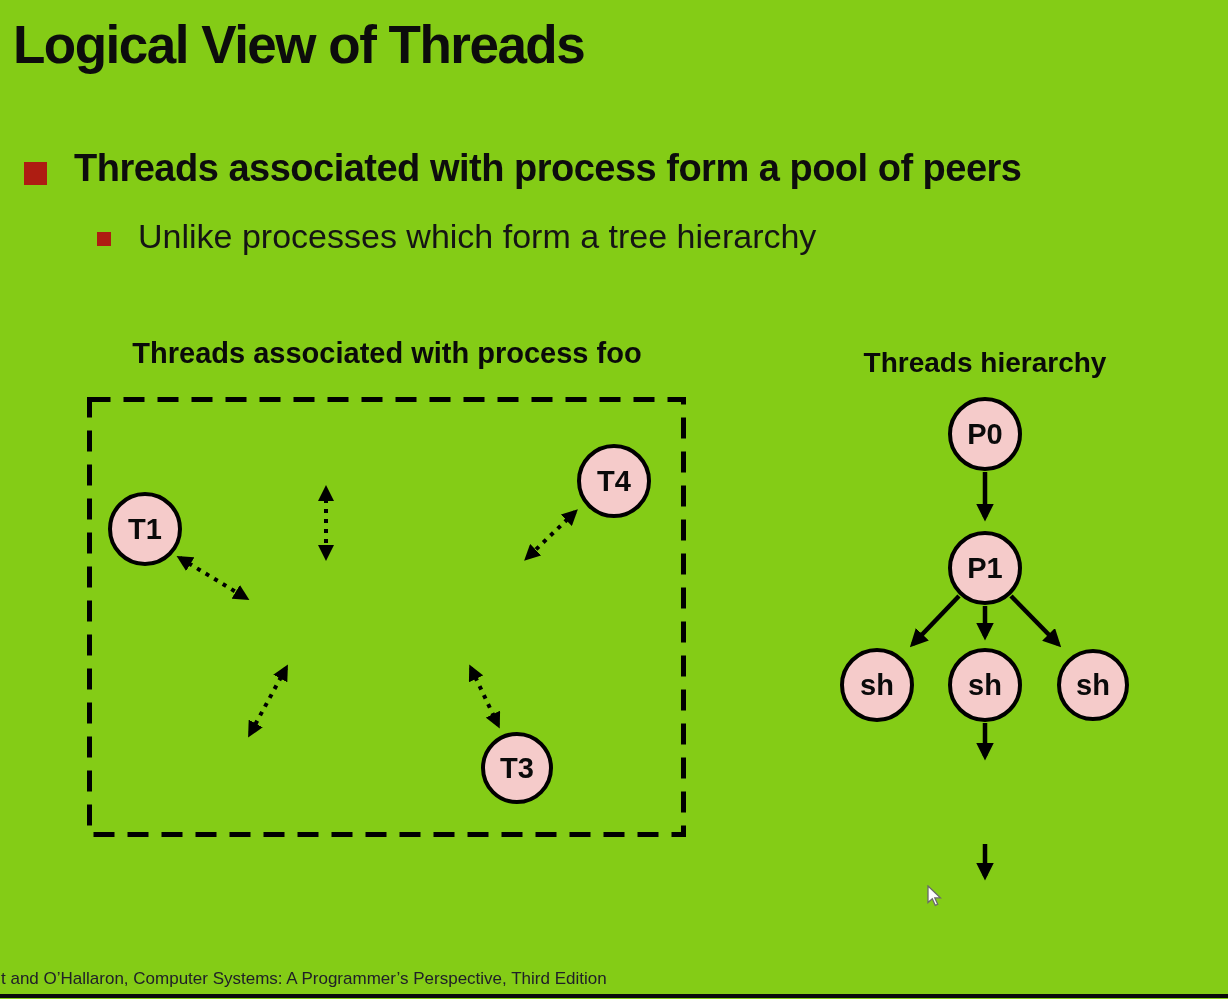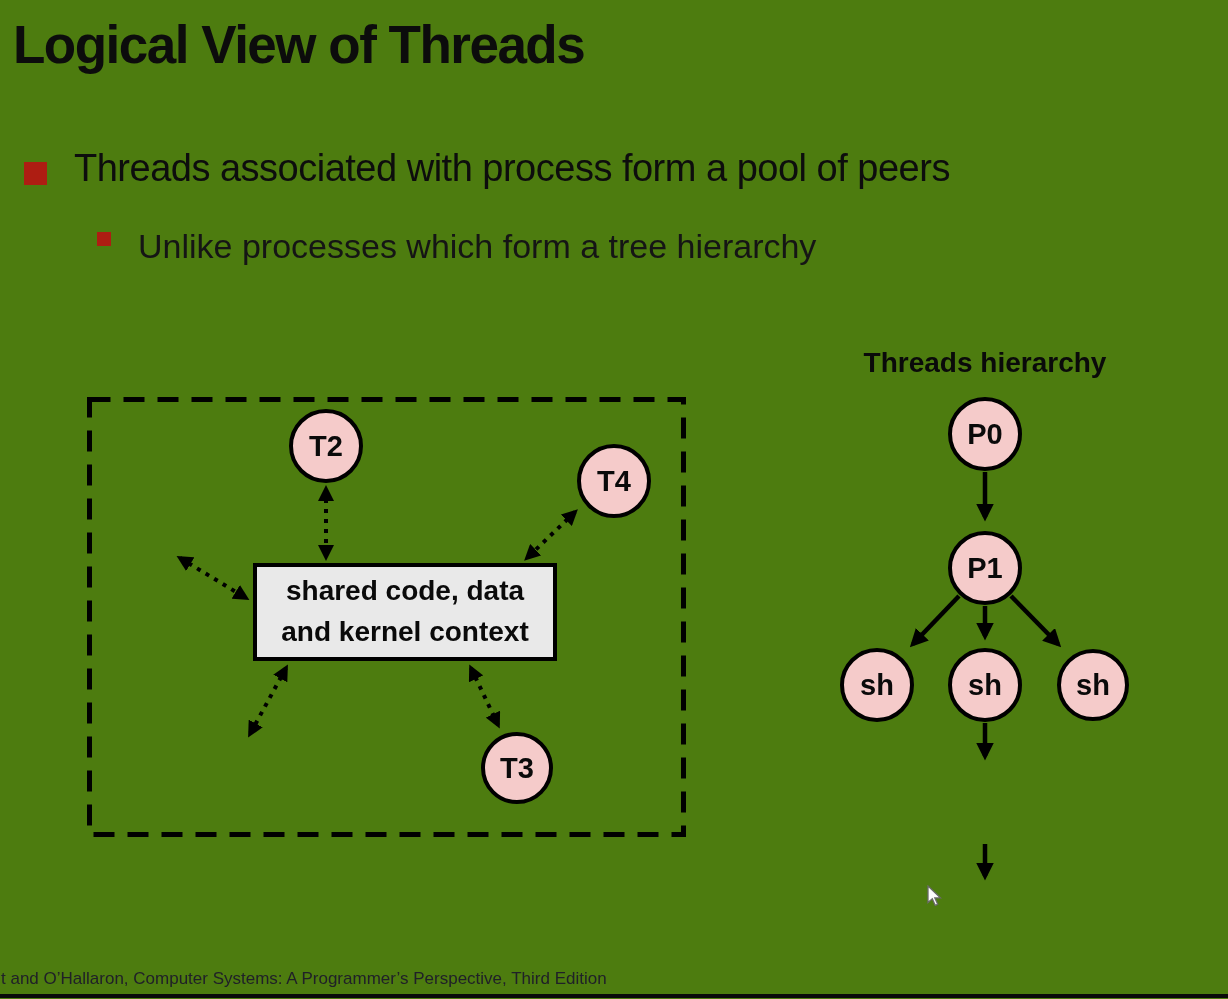--- a/index.html
+++ b/index.html
@@ -1,35 +1,35 @@
 <!DOCTYPE html>
 <html style="--bullet-red: #ae1d12; --node-fill: #f5cbca; --node-border: #000000; --box-fill: #e9e9e9; --line-black: #000000;"><head>
 <meta charset="utf-8">
 <style>
   html,body{margin:0;padding:0;background:#ffffff;}
   .slide{
-    position:relative;width:1228px;height:999px;background:#4d7c0f;overflow:hidden;
+    position:relative;width:1228px;height:999px;background:#84cc16;overflow:hidden;
     font-family:"Liberation Sans",sans-serif;color:#0d0d0d;
   }
   .abs{position:absolute;}
   .slide-title{
     left:13px;top:14px;font-size:53px;font-weight:bold;letter-spacing:-1.5px;
     color:#0c0c0c;white-space:nowrap;
   }
   .bullet-square{
     left:24px;top:162px;width:23px;height:23px;background:var(--bullet-red,#ae1d12);
   }
   .bullet-text{
-    left:74px;top:147px;font-size:38px;font-weight:normal;letter-spacing:-0.5px;white-space:nowrap;
+    left:74px;top:147px;font-size:38px;font-weight:bold;letter-spacing:-0.5px;white-space:nowrap;
   }
   .subbullet-square{
     left:97px;top:232px;width:14px;height:14px;background:var(--bullet-red,#ae1d12);
   }
   .subbullet-text{
-    left:138px;top:217px;font-size:34px;font-weight:400;color:#151515;white-space:nowrap;margin-top:10px;
+    left:138px;top:217px;font-size:34px;font-weight:400;color:#151515;white-space:nowrap;
   }
   .diagram-title{
     font-weight:bold;text-align:center;white-space:nowrap;color:#0a0a0a;
   }
   .threads-title{left:88px;width:598px;top:337px;font-size:29px;}
   .process-title{left:855px;width:260px;top:347px;font-size:28px;}
   .node{
     position:absolute;border-radius:50%;
     border:4px solid var(--node-border,#000);
     background:var(--node-fill,#f5cbca);
@@ -55,20 +55,21 @@
 <div class="slide">
 
   <div class="abs slide-title">Logical View of Threads</div>
 
   <div class="abs bullet-square"></div>
   <div class="abs bullet-text">Threads associated with process form a pool of peers</div>
 
   <div class="abs subbullet-square"></div>
   <div class="abs subbullet-text">Unlike processes which form a tree hierarchy</div>
 
+  <div class="abs diagram-title threads-title">Threads associated with process foo</div>
   <div class="abs diagram-title process-title">Threads hierarchy</div>
 
   <svg class="abs arrows" width="1228" height="999" viewBox="0 0 1228 999">
     <defs>
       <marker id="ah" viewBox="0 0 10 10" refX="7.5" refY="5" markerWidth="4" markerHeight="4" orient="auto-start-reverse">
         <path d="M0,0 L10,5 L0,10 z" fill="#000"></path>
       </marker>
     </defs>
 
     <rect x="89.5" y="399.5" width="594" height="435" fill="none" stroke="#000" stroke-width="5" stroke-dasharray="21 13"></rect>
@@ -80,26 +81,22 @@
     <line x1="471" y1="668" x2="498" y2="725" stroke="#000" stroke-width="4" stroke-dasharray="4 6" marker-start="url(#ah)" marker-end="url(#ah)"></line>
 
     <line x1="985" y1="472" x2="985" y2="517" stroke="#000" stroke-width="4.5" marker-end="url(#ah)"></line>
     <line x1="959" y1="596" x2="913" y2="644" stroke="#000" stroke-width="4.5" marker-end="url(#ah)"></line>
     <line x1="985" y1="606" x2="985" y2="636" stroke="#000" stroke-width="4.5" marker-end="url(#ah)"></line>
     <line x1="1011" y1="596" x2="1058" y2="644" stroke="#000" stroke-width="4.5" marker-end="url(#ah)"></line>
     <line x1="985" y1="723" x2="985" y2="756" stroke="#000" stroke-width="4.5" marker-end="url(#ah)"></line>
     <line x1="985" y1="844" x2="985" y2="876" stroke="#000" stroke-width="4.5" marker-end="url(#ah)"></line>
   </svg>
 
-  <div class="abs shared-box">
-    <span>shared code, data</span>
-    <span>and kernel context</span>
-  </div>
 
-  <div class="node" style="left:289px;top:409px;width:74px;height:74px;">T2</div>
+  <div class="node" style="left:108px;top:492px;width:74px;height:74px;">T1</div>
   <div class="node" style="left:577px;top:444px;width:74px;height:74px;text-align:right;">T4</div>
   <div class="node" style="left:481px;top:732px;width:72px;height:72px;">T3</div>
 
   <div class="node" style="left:948px;top:397px;width:74px;height:74px;">P0</div>
   <div class="node" style="left:948px;top:531px;width:74px;height:74px;">P1</div>
   <div class="node" style="left:840px;top:648px;width:74px;height:74px;">sh</div>
   <div class="node" style="left:948px;top:648px;width:74px;height:74px;">sh</div>
   <div class="node" style="left:1057px;top:649px;width:72px;height:72px;">sh</div>
 
   <svg class="abs cursor" width="18" height="24" viewBox="0 0 18 24">

